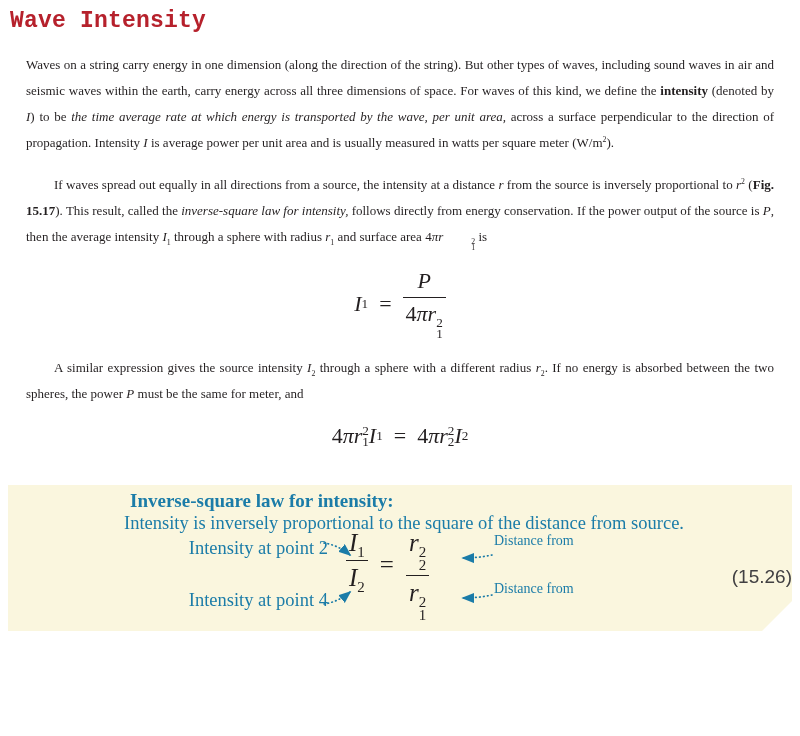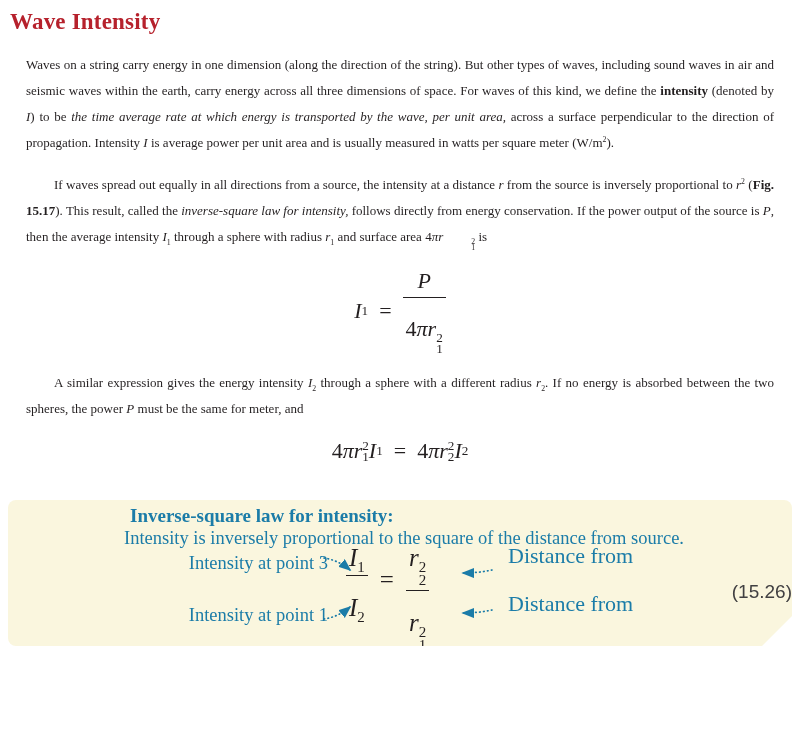--- a/index.html
+++ b/index.html
@@ -8,21 +8,21 @@
     --box-bg:#faf6de;
     --teal:#1b7ca8;
     --eqnum-gray:#414042;
   }
   *{box-sizing:border-box;}
   html,body{margin:0;padding:0;}
   body{width:800px;height:736px;background:#ffffff;overflow:hidden;}
   .page{padding:8px 10px 0 10px;width:800px;height:736px;}
 
   .heading{
-    font-family:Liberation Serif, serif;
+    font-family:Liberation Mono, monospace;
     font-weight:bold;font-size:23px;line-height:1.2;
     color:var(--heading-red);
     margin:0 0 11px 0;letter-spacing:.2px;
   }
   .para{
     font-family:Liberation Serif, serif;
     font-size:13px;line-height:26px;
     color:var(--body-text);
     text-align:justify;margin:16px;
   }
@@ -39,39 +39,39 @@
   
   .eq{
     display:flex;justify-content:center;align-items:center;
     font-family:"Liberation Serif",serif;font-size:22px;color:var(--body-text);
   }
   .eq-1{margin:10px 0 8px 0;}
   .eq-2{margin:8px 0 0 0;}
   .rel{margin:0 11px;}
   .frac{display:inline-flex;flex-direction:column;align-items:center;text-align:center;}
   .frac .num{padding:0 3px 3px 3px;}
-  .frac .den{border-top:1.4px solid currentColor;padding:18px 3px 0 3px;}
+  .frac .den{border-top:1.4px solid currentColor;padding:3px 3px 0 3px;}
 
   
   .law-box{
     position:relative;
     margin:36px 0 0 -2px;
     width:784px;height:146px;
     background:var(--box-bg);
-    border-radius:8px;
+    border-radius:0;
     clip-path:polygon(0 0,100% 0,100% calc(100% - 30px),calc(100% - 30px) 100%,0 100%);
     font-family:"Liberation Serif",serif;
     color:var(--teal);
   }
   .box-title{position:absolute;left:122px;top:5px;font-size:19px;font-weight:bold;}
   .box-sub{position:absolute;left:116px;top:28px;font-size:18.5px;}
   .lab{position:absolute;font-size:18.5px;width:212px;text-align:right;}
   .lab-i1{left:108px;top:53px;}
   .lab-i2{left:108px;top:105px;}
-  .rlab{position:absolute;left:500px;font-size:22px;line-height:23px;font-family:Liberation Serif, serif;}
+  .rlab{position:absolute;left:486px;font-size:14px;line-height:23px;font-family:Liberation Serif, serif;}
   .rlab-1{top:44px;}
   .rlab-2{top:92px;}
   .box-eq{
     position:absolute;left:338px;top:44px;
     display:flex;align-items:flex-start;
     font-size:25px;color:var(--body-text);
   }
   .box-eq .rel{margin:0 12px;position:relative;top:22px;}
   .box-eq .frac .den{border-top:1.5px solid currentColor;}
   .box-eq .ss{font-size:15px;}
@@ -108,21 +108,21 @@
     <span class="rel">=</span>
     <span class="frac">
       <span class="num i">P</span>
       <span class="den"><span>4</span><span class="i">π</span><span class="i">r</span><span class="ss">
             <span>2</span>
             <span>1</span>
           </span></span>
     </span>
   </div>
 
-  <p class="para indent"><span>A similar expression gives the energy intensity </span><span class="i">I</span><sub>2</sub><span> through a sphere with a different radius </span><span class="i">r</span><sub>2</sub><span>. If no energy is absorbed between the two spheres, the power </span><span class="i">P</span><span> must be the same for meter, and</span></p>
+  <p class="para indent"><span>A similar expression gives the source intensity </span><span class="i">I</span><sub>2</sub><span> through a sphere with a different radius </span><span class="i">r</span><sub>2</sub><span>. If no energy is absorbed between the two spheres, the power </span><span class="i">P</span><span> must be the same for meter, and</span></p>
 
   <div class="eq eq-2">
     <span>4</span>
       <span class="i">π</span>
       <span class="i">r</span>
       <span class="ss">
         <span>2</span>
         <span>1</span>
       </span>
       <span class="i">I</span>
@@ -136,22 +136,22 @@
         <span>2</span>
       </span>
       <span class="i">I</span>
       <sub>2</sub>
   </div>
 
   <div class="law-box">
     <div class="box-title">Inverse-square law for intensity:</div>
     <div class="box-sub">Intensity is inversely proportional to the square of the distance from source.</div>
 
-    <div class="lab lab-i1">Intensity at point 3</div>
-    <div class="lab lab-i2">Intensity at point 1</div>
+    <div class="lab lab-i1">Intensity at point 2</div>
+    <div class="lab lab-i2">Intensity at point 4</div>
 
     <svg class="arrow ar1" width="38" height="26" viewBox="0 0 38 26">
       <defs>
           <marker id="m1" markerWidth="9" markerHeight="8" refX="6.5" refY="3" orient="auto">
             <path class="ah" d="M0,0 L7.5,3 L0,6 Z"></path>
           </marker>
         </defs>
       <path class="ad" d="M2,4 Q16,6 28,16" marker-end="url(#m1)"></path>
     </svg>
     <svg class="arrow ar2" width="38" height="26" viewBox="0 0 38 26">

